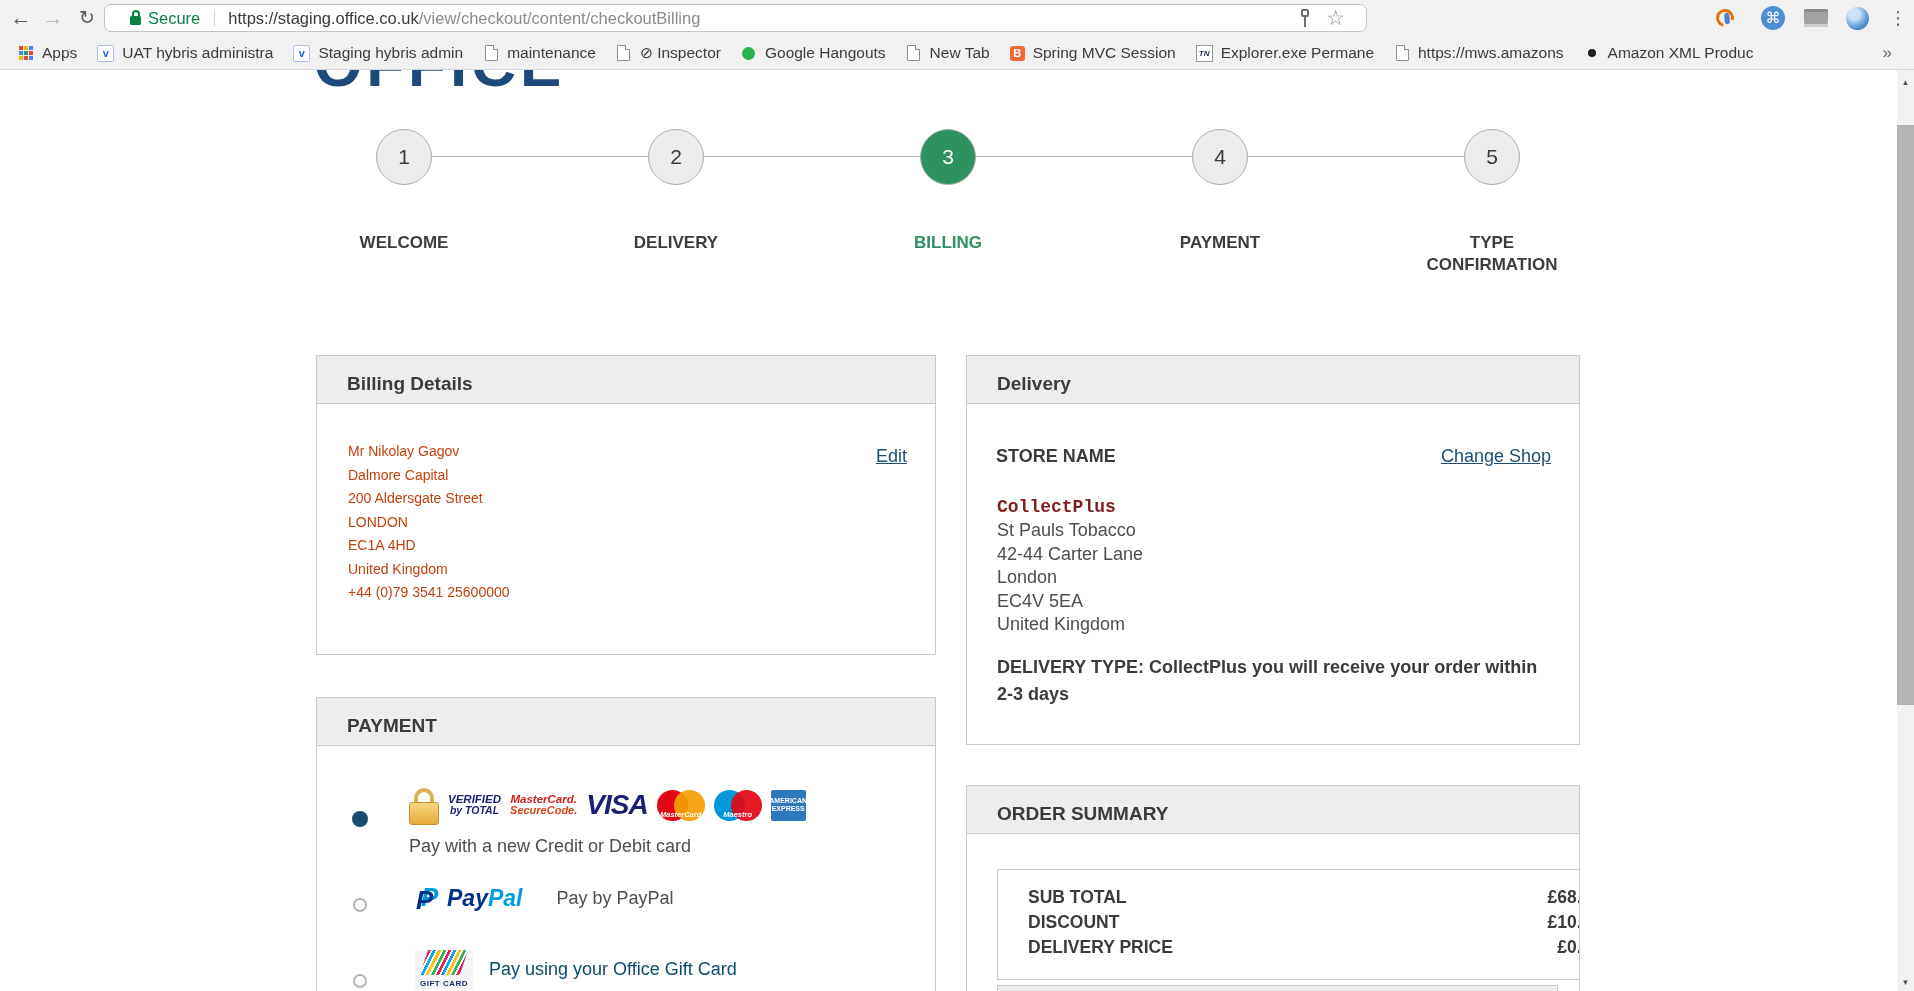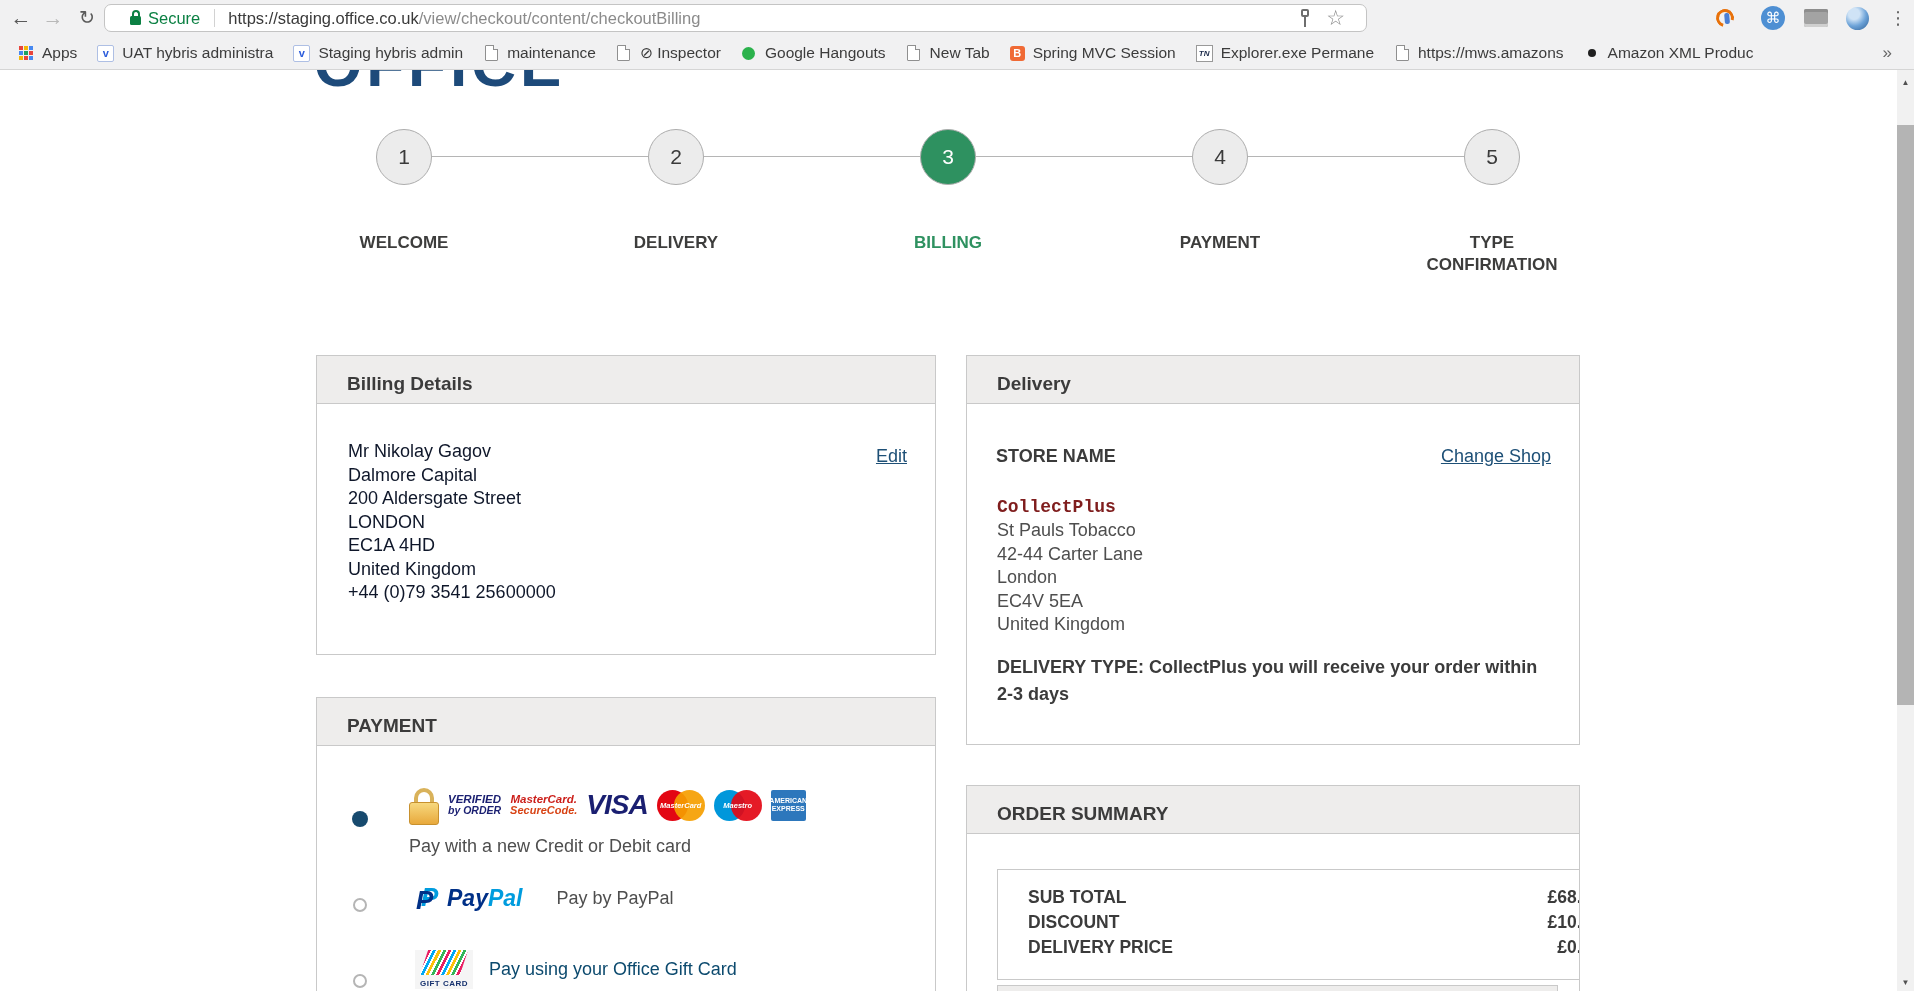--- a/index.html
+++ b/index.html
@@ -94,21 +94,21 @@
 
   
   .panel{position:absolute;background:#fff;border:1px solid #c9c9c9;box-sizing:border-box;overflow:hidden;}
   .panel-header{height:48px;background:#eeedec;border-bottom:1px solid #c9c9c9;line-height:56px;
         padding-left:30px;font-size:19px;font-weight:bold;color:#3b3b3b;box-sizing:border-box;}
   #panel-billing{left:316px;top:355px;width:620px;height:300px;}
   #panel-delivery{left:966px;top:355px;width:614px;height:390px;}
   #panel-payment{left:316px;top:697px;width:620px;height:295px;border-bottom:none;}
   #panel-summary{left:966px;top:785px;width:614px;height:207px;border-bottom:none;}
 
-  .addr{position:absolute;left:31px;top:84px;font-size:18px;color:#0f172a;line-height:23.5px;}
+  .addr{position:absolute;left:31px;top:84px;font-size:14px;color:#c2410c;line-height:23.5px;}
   .addr span{display:block;}
   .link{position:absolute;right:28px;font-size:18px;color:#1d4f76;text-decoration:underline;cursor:pointer;}
   #billing-edit{top:90px;} #delivery-change{top:90px;}
   .store-label{position:absolute;left:29px;top:90px;font-weight:bold;font-size:18px;color:#3b3b3b;}
   .store-addr{position:absolute;left:30px;top:140px;font-size:18px;color:#4e4e4e;line-height:23.4px;}
   .store-addr span{display:block;}
   .store-addr .b{font-weight:bold;color:#7f1d1d;font-family:Liberation Mono, monospace;}
   .dtype{position:absolute;left:30px;top:298px;width:552px;font-weight:bold;font-size:18px;
         color:#3b3b3b;line-height:27px;}
 
@@ -129,21 +129,21 @@
   .ic-2line{text-align:center;font-weight:bold;font-style:italic;line-height:11px;white-space:nowrap;}
   .ic-vbv div{color:#1a1f71;}
   .ic-vbv .l1{font-size:11.5px;} .ic-vbv .l2{font-size:10.5px;}
   .ic-scode .l1{font-size:11.5px;color:#cc1f1a;}
   .ic-scode .l2{font-size:11px;color:#d84315;}
   .ic-visa{font-size:28px;font-weight:bold;font-style:italic;color:#1a1f71;letter-spacing:-1px;}
   .ic-circles{position:relative;width:48px;height:31px;flex:none;}
   .ic-circles i{position:absolute;top:0;width:31px;height:31px;border-radius:50%;}
   .ic-mc i.c1{left:0;background:#e30613;} .ic-mc i.c2{right:0;background:#f59e00;opacity:.92;}
   .ic-ms i.c1{left:0;background:#0097db;} .ic-ms i.c2{right:0;background:#e30613;opacity:.92;}
-  .ic-circles em{position:absolute;left:0;right:0;top:11px;text-align:center;color:#fff;
+  .ic-circles em{position:absolute;left:0;right:0;top:20px;text-align:center;color:#fff;
         font-size:7.5px;font-weight:bold;font-style:italic;z-index:2;}
   .ic-amex{width:35px;height:31px;background:#2d77bc;border-radius:2px;color:#fff;font-size:7px;
         font-weight:bold;text-align:center;line-height:8px;display:flex;align-items:center;
         justify-content:center;padding:2px;box-sizing:border-box;}
   .pay-caption{position:absolute;left:92px;font-size:18px;color:#4e4e4e;}
   #caption-card{top:138px;}
   .paypal-row{position:absolute;left:99px;top:184px;display:flex;align-items:center;}
   .pp-icon{position:relative;width:27px;height:32px;font-weight:bold;font-style:italic;font-size:26px;}
   .pp-icon .p1{position:absolute;left:5px;top:0;color:#009cde;}
   .pp-icon .p2{position:absolute;left:0;top:3px;color:#003087;}
@@ -321,21 +321,21 @@
 </div>
 
 <div class="panel" id="panel-payment">
   <div class="panel-header">PAYMENT</div>
 
   <span class="radio sel" id="radio-card"></span>
   <div class="cardicons">
     <span class="ic-lock"></span>
     <span class="ic-2line ic-vbv">
       <div class="l1">VERIFIED</div>
-      <div class="l2">by ORDER</div>
+      <div class="l2">by TOTAL</div>
     </span>
     <span class="ic-2line ic-scode">
       <div class="l1">MasterCard.</div>
       <div class="l2">SecureCode.</div>
     </span>
     <span class="ic-visa">VISA</span>
     <span class="ic-circles ic-mc">
       <i class="c1"></i>
         <i class="c2"></i>
         <em>MasterCard</em>

